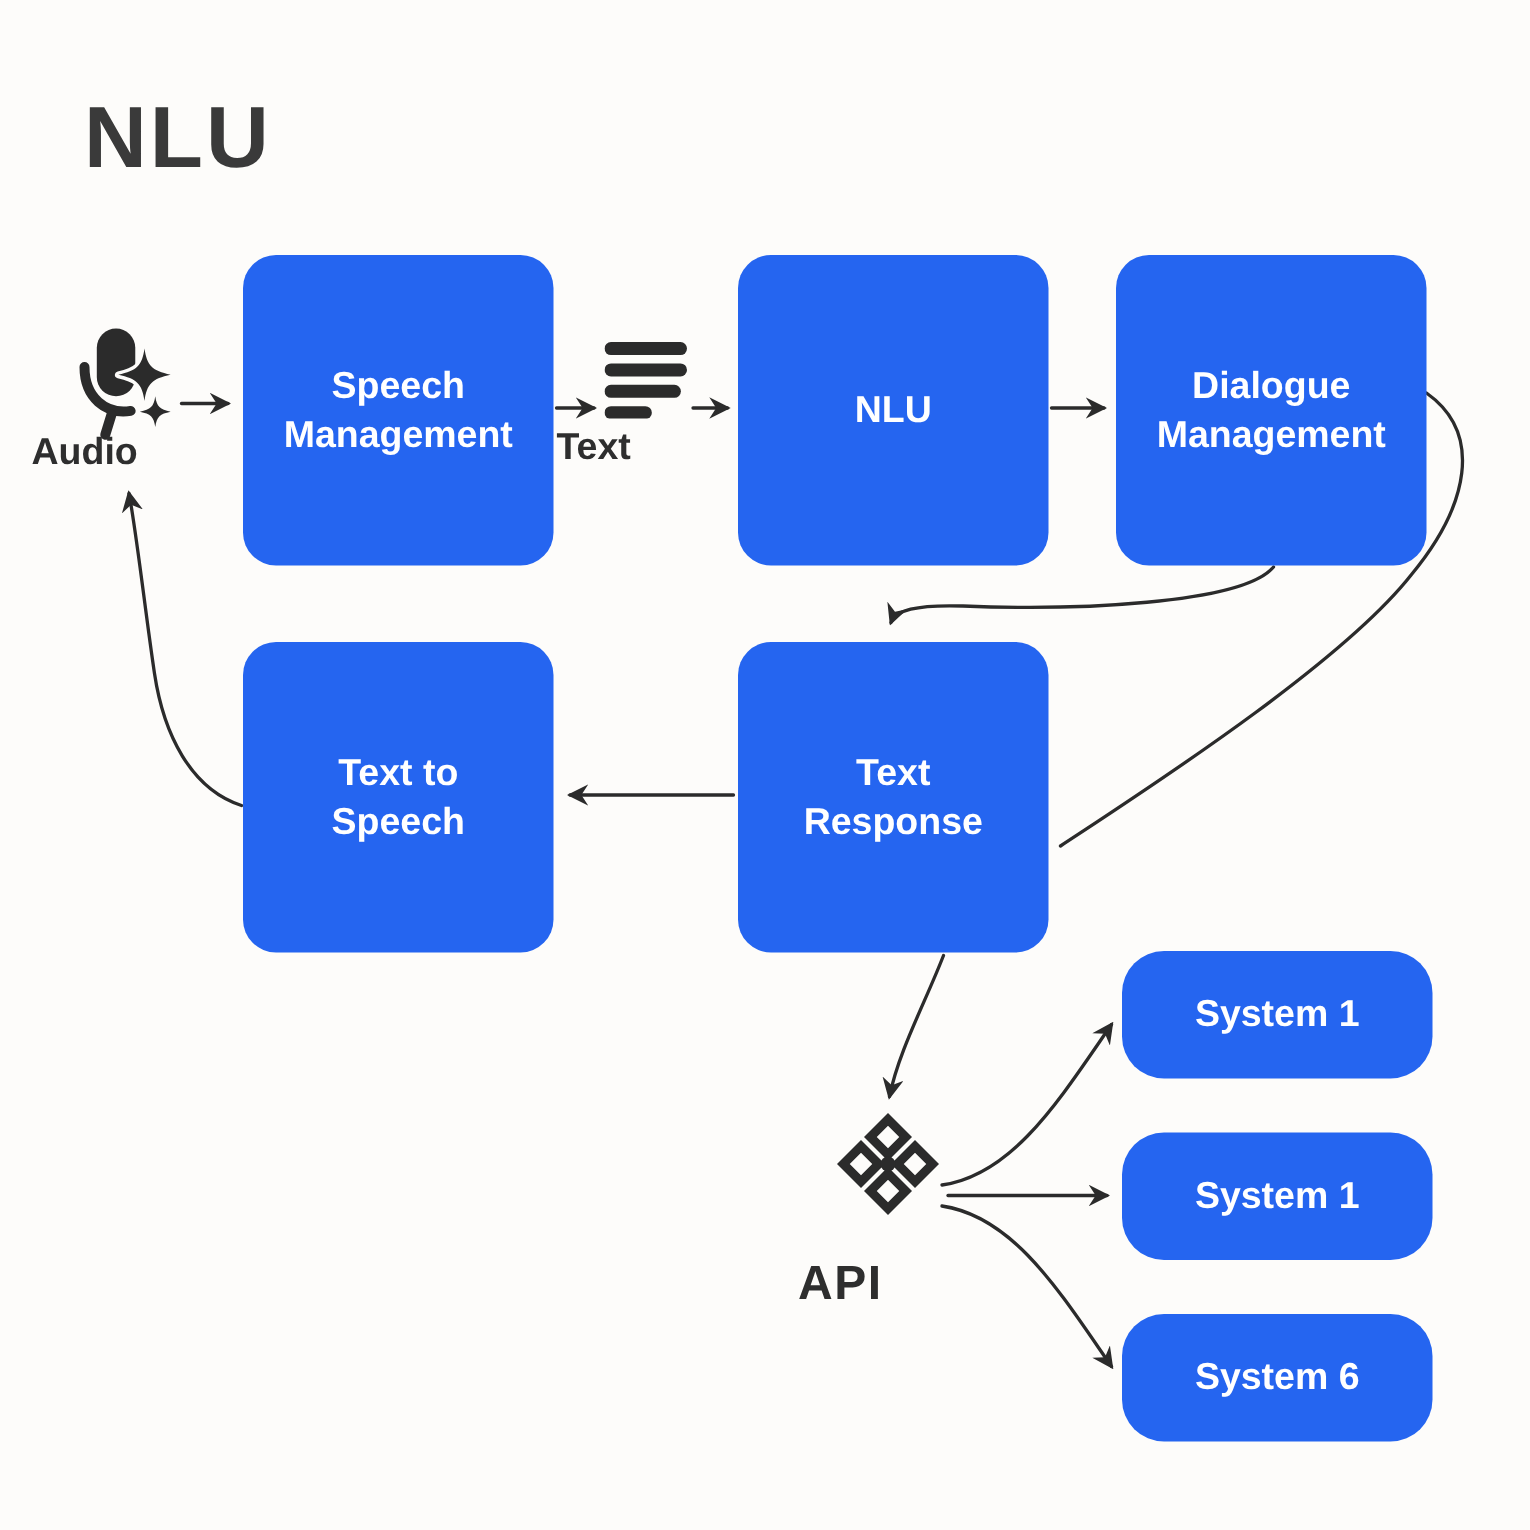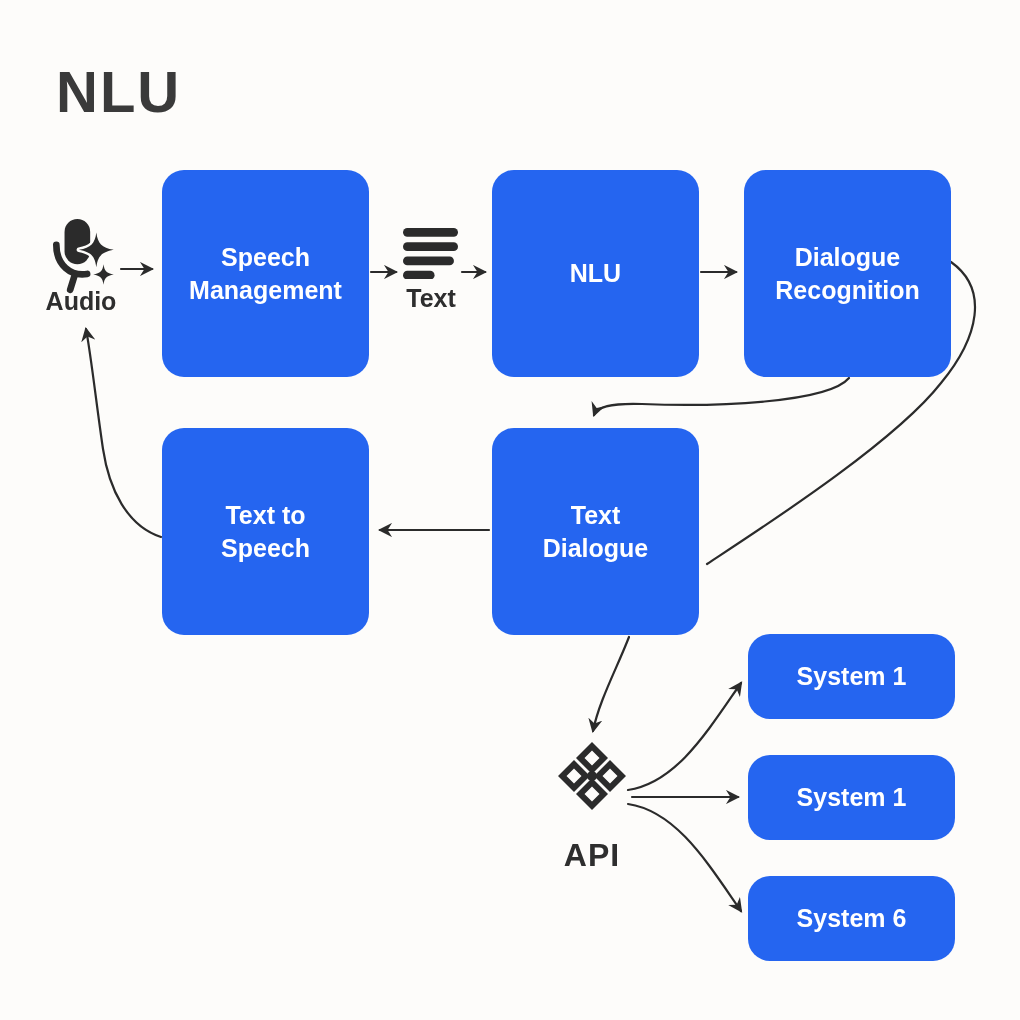--- a/index.html
+++ b/index.html
@@ -17,31 +17,31 @@
   .connectors{left:0;top:0;width:1020px;height:1020px;z-index:1;}
   .node{
     background:#2565F0;color:#ffffff;border-radius:22px;
     display:flex;align-items:center;justify-content:center;text-align:center;
     z-index:2;
   }
   .node .lbl{
     font-size:25px;font-weight:600;line-height:1.32;max-width:160px;
   }
   .node-big{width:207px;height:207px;}
-  .node-small{width:207px;height:85px;}
+  .node-small{width:207px;height:85px;border-radius:28px;}
   .sr{left:162px;top:170px;}
   .nlu{left:492px;top:170px;}
   .dm{left:744px;top:170px;}
   .tts{left:162px;top:428px;}
   .tr{left:492px;top:428px;}
   .s1{left:748px;top:634px;}
   .s2{left:748px;top:755px;}
   .s3{left:748px;top:876px;}
   .icon-label{
-    font-size:25px;font-weight:600;color:#2e2e2e;text-align:center;width:120px;z-index:2;
+    font-size:25px;font-weight:600;color:#2e2e2e;text-align:left;width:120px;z-index:2;
   }
   .audio-label{left:21px;top:287px;}
   .text-label{left:371px;top:284px;}
   .api-label{left:532px;top:837px;font-size:32px;letter-spacing:1px;}
   .audio-icon{left:46px;top:216px;z-index:2;}
   .text-icon{left:403px;top:228px;z-index:2;}
   .api-icon{left:552px;top:736px;z-index:2;}
 </style>
 </head>
 <body>
@@ -93,29 +93,29 @@
     <rect x="0" y="42" width="31" height="8.5" rx="4.25"></rect>
   </g>
 </svg>
 <div class="abs icon-label text-label">Text</div>
 
 <div class="abs node node-big nlu">
   <div class="lbl">NLU</div>
 </div>
 
 <div class="abs node node-big dm">
-  <div class="lbl">Dialogue Recognition</div>
+  <div class="lbl">Dialogue Management</div>
 </div>
 
 <div class="abs node node-big tts">
   <div class="lbl" style="max-width:130px">Text to Speech</div>
 </div>
 
 <div class="abs node node-big tr">
-  <div class="lbl" style="max-width:130px">Text Dialogue</div>
+  <div class="lbl" style="max-width:130px">Text Response</div>
 </div>
 
 <svg class="abs api-icon" width="80" height="80" viewBox="0 0 80 80">
   <g fill="#2b2b2b" fill-rule="evenodd">
     <path d="M40 6 L56 22 L40 38 L24 22 Z M40 14.5 L47.5 22 L40 29.5 L32.5 22 Z"></path>
     <path d="M40 6 L56 22 L40 38 L24 22 Z M40 14.5 L47.5 22 L40 29.5 L32.5 22 Z" transform="rotate(90 40 40)"></path>
     <path d="M40 6 L56 22 L40 38 L24 22 Z M40 14.5 L47.5 22 L40 29.5 L32.5 22 Z" transform="rotate(180 40 40)"></path>
     <path d="M40 6 L56 22 L40 38 L24 22 Z M40 14.5 L47.5 22 L40 29.5 L32.5 22 Z" transform="rotate(270 40 40)"></path>
     <circle cx="40" cy="40" r="5"></circle>
   </g>

